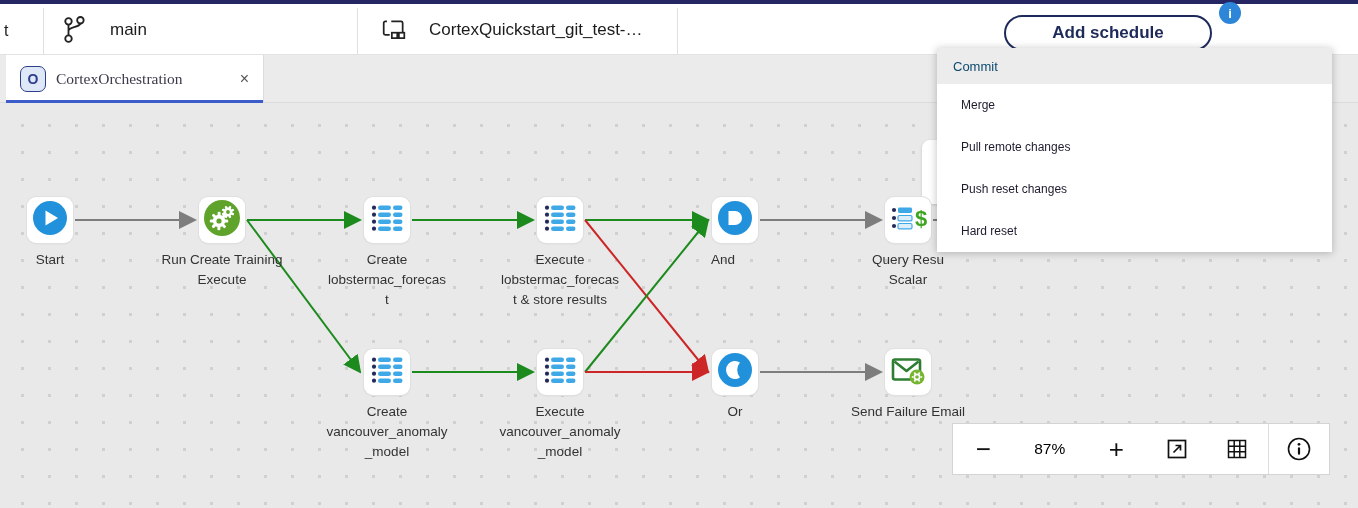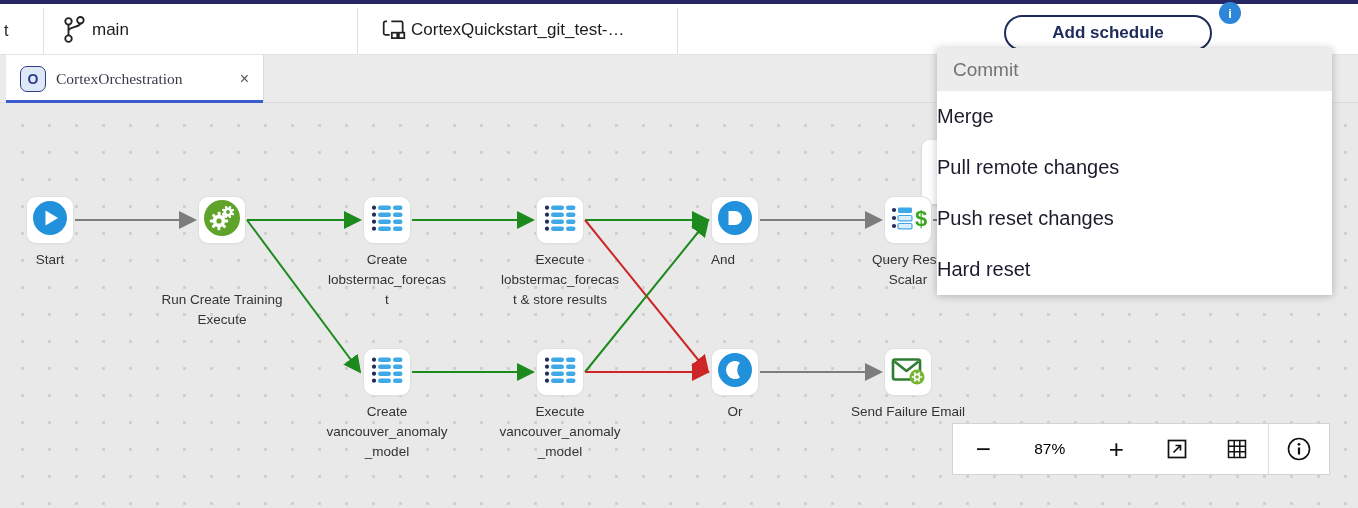--- a/index.html
+++ b/index.html
@@ -5,21 +5,21 @@
   * { box-sizing: border-box; margin: 0; padding: 0; }
   html,body { width:1358px; height:508px; }
   body { font-family: "Liberation Sans", sans-serif; background:#fff; overflow:hidden; }
   .stage { position:relative; width:1358px; height:508px; overflow:hidden; background:#fff; }
 
   
   .topbar { position:absolute; top:0; left:0; width:1358px; height:55px;
             background:#fff; border-top:4px solid #252663; border-bottom:1px solid #e3e3e3; }
   .tb-div { position:absolute; top:4px; width:1px; height:50px; background:#e0e0e0; }
   .tb-cut { position:absolute; left:4px; top:18px; font-size:16px; color:#222; }
-  .tb-sec { position:absolute; top:0; height:51px; display:flex; align-items:center; gap:4px;
+  .tb-sec { position:absolute; top:0; height:51px; display:flex; align-items:center; gap:22px;
             color:#1c1c1c; font-size:17px; cursor:pointer; }
   .tb-sec svg { flex:none; }
   .btn-outline { position:absolute; left:1004px; top:11px; width:208px; height:36px;
                  border:2px solid #1e2a5a; border-radius:18px; background:#fff;
                  color:#1e2a5a; font-weight:bold; font-size:17px; cursor:pointer;
                  font-family:"Liberation Sans", sans-serif; }
   .btn-git { position:absolute; left:1227px; top:7px; width:106px; height:41px;
              border:3px solid #0a0a18; border-radius:21px; background:#1e2a52;
              color:#fff; font-weight:bold; font-size:17px; cursor:pointer;
              display:flex; align-items:center; justify-content:center; gap:10px;
@@ -52,23 +52,23 @@
           display:flex; align-items:center; justify-content:center; cursor:pointer; }
   .node-label { position:absolute; width:176px; margin-left:-88px; text-align:center;
                 font-size:13.5px; line-height:20px; color:#333; }
   .sliver { position:absolute; left:922px; top:37px; width:62px; height:64px;
             background:#fff; border-radius:8px; box-shadow:0 1px 3px rgba(0,0,0,.15); }
 
   
   .menu { position:absolute; left:937px; top:48px; width:395px; background:#fff;
           box-shadow:0 1px 8px rgba(0,0,0,.25); z-index:50; }
   .menu-commit { background:#ececec; padding:11px 16px 10px; cursor:pointer; }
-  .menu-commit .mi-title { font-size:19px; color:#737373; }
+  .menu-commit .mi-title { font-size:13px; color:#0c4a6e; }
   .menu-commit .mi-sub { font-size:14px; color:#4b8ed6; margin-top:3px; }
-  .menu-item { padding:14px 0; font-size:20px; color:#1c1c2e; cursor:pointer; }
+  .menu-item { padding:14px 24px; font-size:12px; color:#1c1c2e; cursor:pointer; }
 
   
   .ztoolbar { position:absolute; left:952px; top:423px; width:378px; height:52px;
               background:#fff; border:1px solid #d4d4d4; z-index:40;
               display:flex; align-items:center; }
   .zt-btn { flex:1; height:100%; display:flex; align-items:center; justify-content:center;
             background:none; border:none; cursor:pointer; font-size:24px; color:#111;
             font-family:"Liberation Sans", sans-serif; }
   .zt-label { flex:1.2; text-align:center; font-size:15.5px; color:#000000; }
   .zt-div { width:1px; height:100%; background:#ddd; }
@@ -176,21 +176,21 @@
               <rect x="24.9" y="7.6" width="2.4" height="3.4" rx="1" fill="#fff" transform="rotate(112 26 14)"></rect>
               <rect x="24.9" y="7.6" width="2.4" height="3.4" rx="1" fill="#fff" transform="rotate(157 26 14)"></rect>
               <rect x="24.9" y="7.6" width="2.4" height="3.4" rx="1" fill="#fff" transform="rotate(202 26 14)"></rect>
               <rect x="24.9" y="7.6" width="2.4" height="3.4" rx="1" fill="#fff" transform="rotate(247 26 14)"></rect>
               <rect x="24.9" y="7.6" width="2.4" height="3.4" rx="1" fill="#fff" transform="rotate(292 26 14)"></rect>
               <rect x="24.9" y="7.6" width="2.4" height="3.4" rx="1" fill="#fff" transform="rotate(337 26 14)"></rect>
               <circle cx="26" cy="14" r="4.4" fill="#fff"></circle>
               <circle cx="26" cy="14" r="1.9" fill="#5fa32a"></circle>
             </svg></span>
         </div>
-        <div class="node-label" style="left: 222px; top: 147px; margin-top: 40px;">
+        <div class="node-label" style="left: 222px; top: 147px;">
           <div>Run Create Training</div>
           <div>Execute</div>
         </div>
         <div class="node" style="left: 387px; top: 117px;">
           <span><svg width="40" height="40" viewBox="0 0 40 40">
               <circle cx="7" cy="9.7" r="2.1" fill="#232a5c"></circle>
                <rect x="11" y="7.5" width="13" height="4.6" rx="2.3" fill="#3fa9e8"></rect>
                <rect x="26" y="7.5" width="9.5" height="4.6" rx="2.3" fill="#3fa9e8"></rect>
               <circle cx="7" cy="16.7" r="2.1" fill="#232a5c"></circle>
                <rect x="11" y="14.5" width="13" height="4.6" rx="2.3" fill="#3fa9e8"></rect>

